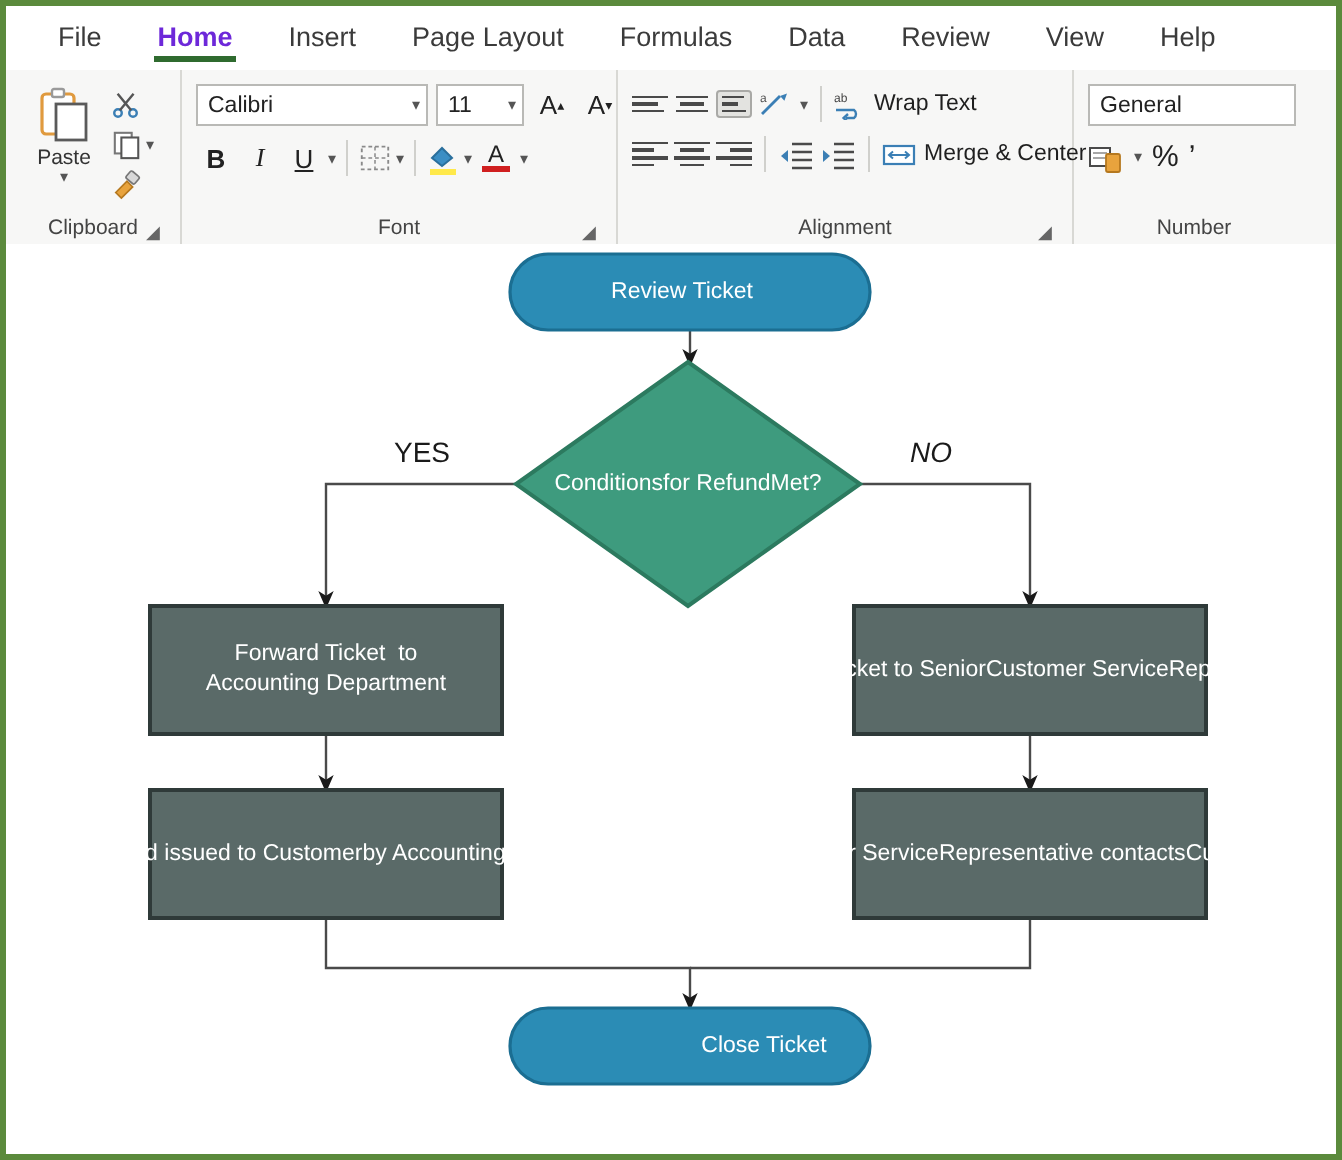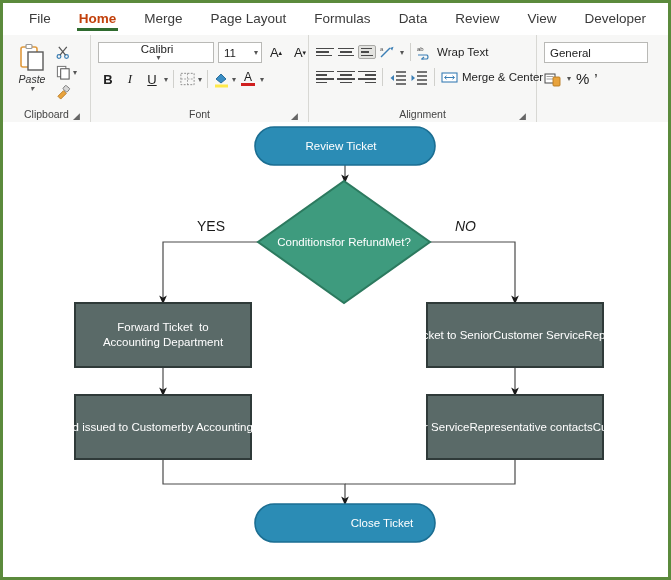--- a/index.html
+++ b/index.html
@@ -31,21 +31,21 @@
     gap: 0px;
   }
   .tab {
     position: relative;
     font-size: 13.5px;
     color: #3b3b3b;
     padding: 4px 14px 6px 14px;
     white-space: nowrap;
     cursor: default;
   }
-  .tab.active { color: #c2410c; font-weight: 600; text-align: right; }
+  .tab.active { color: #6d28d9; font-weight: 600; text-align: right; }
   .tab.active::after {
     content: "";
     position: absolute;
     left: 12px; right: 12px; bottom: 1px;
     height: 2.5px; background: #2f6b2f;
   }
 
   .groups {
     position: relative;
     height: 87px;
@@ -70,21 +70,21 @@
   .dialog-launcher {
     position: absolute; right: 2px; bottom: 1px;
     width: 9px; height: 9px;
     font-size: 9px; color: #666; line-height: 9px;
   }
 
   
   .g-clipboard { width: 88px; }
   .paste-col {
     width: 44px; display: flex; flex-direction: column;
-    align-items: center; padding-top: 3px; font-style: italic;
+    align-items: center; padding-top: 3px;
   }
   .paste-label { font-size: 10.5px; color: #333; margin-top: 1px; }
   .chev { font-size: 8px; color: #555; line-height: 7px; }
   .cb-small-col {
     display: flex; flex-direction: column;
     gap: 3px; padding-top: 5px; padding-left: 2px;
   }
   .cb-row { display: flex; align-items: center; gap: 2px; height: 17px; }
 
   
@@ -93,21 +93,21 @@
   .font-row2 { display: flex; align-items: center; gap: 2px; padding-top: 6px; }
   .combo {
     height: 21px; background: #fff;
     border: 1px solid #b9b9b6;
     display: flex; align-items: center;
     padding: 0 3px 0 5px;
     font-size: 11.5px; color: #222;
   }
   .combo .cval { flex: 1; white-space: nowrap; overflow: hidden; }
   .combo .carr { font-size: 8px; color: #555; padding-left: 3px; }
-  .c-fontname { width: 116px; flex-direction: column; }
+  .c-fontname { width: 116px; }
   .c-fontsize { width: 44px; }
   .btn {
     min-width: 20px; height: 20px;
     display: flex; align-items: center; justify-content: center;
     font-size: 13px; color: #222; cursor: default;
   }
   .btn.bold { font-weight: bold; }
   .btn.ital { font-style: italic; font-family: "Liberation Serif", serif; }
   .btn.under { text-decoration: underline; }
   .grow { font-size: 13px; }
@@ -159,27 +159,26 @@
 </head>
 <body>
 
 <div id="page">
 
   <div class="ribbon">
 
     <div class="tabbar">
       <div class="tab">File</div>
       <div class="tab active">Home</div>
-      <div class="tab">Merge</div>
+      <div class="tab">Insert</div>
       <div class="tab">Page Layout</div>
       <div class="tab">Formulas</div>
       <div class="tab">Data</div>
       <div class="tab">Review</div>
       <div class="tab">View</div>
-      <div class="tab">Developer</div>
       <div class="tab">Help</div>
     </div>
 
     <div class="groups">
 
       <div class="group g-clipboard">
         <div class="group-body">
           <div class="paste-col">
             <svg width="30" height="30" viewBox="0 0 30 30">
               <rect x="4" y="5" width="16" height="20" rx="2" fill="#fff" stroke="#e09a3e" stroke-width="1.6"></rect>
@@ -359,20 +358,23 @@
             <svg width="18" height="16" viewBox="0 0 18 16">
               <rect x="1" y="3" width="10" height="9" fill="#fff" stroke="#4a4a4a" stroke-width="1"></rect>
               <path d="M2.5 5.5 h7 M2.5 8 h7" stroke="#8a8a8a" stroke-width="0.8"></path>
               <rect x="9" y="6" width="7" height="9" rx="1" fill="#e8a33d" stroke="#b5781f" stroke-width="0.9"></rect>
             </svg>
             <span class="chev">▾</span>
             <span class="pct">%</span>
             <span class="comma">’</span>
           </div>
         </div>
+        <div class="group-label">
+          <span>Number</span>
+        </div>
       </div>
 
     </div>
   </div>
 
   <div class="canvas">
     <svg class="flow" width="665" height="455" viewBox="0 0 665 455">
       <defs>
         <marker id="arrow" markerWidth="9" markerHeight="9" refX="4.2" refY="4" orient="auto">
           <path d="M0.5,0.8 L7.8,4 L0.5,7.2 L2.4,4 Z" fill="#1a1a1a"></path>

